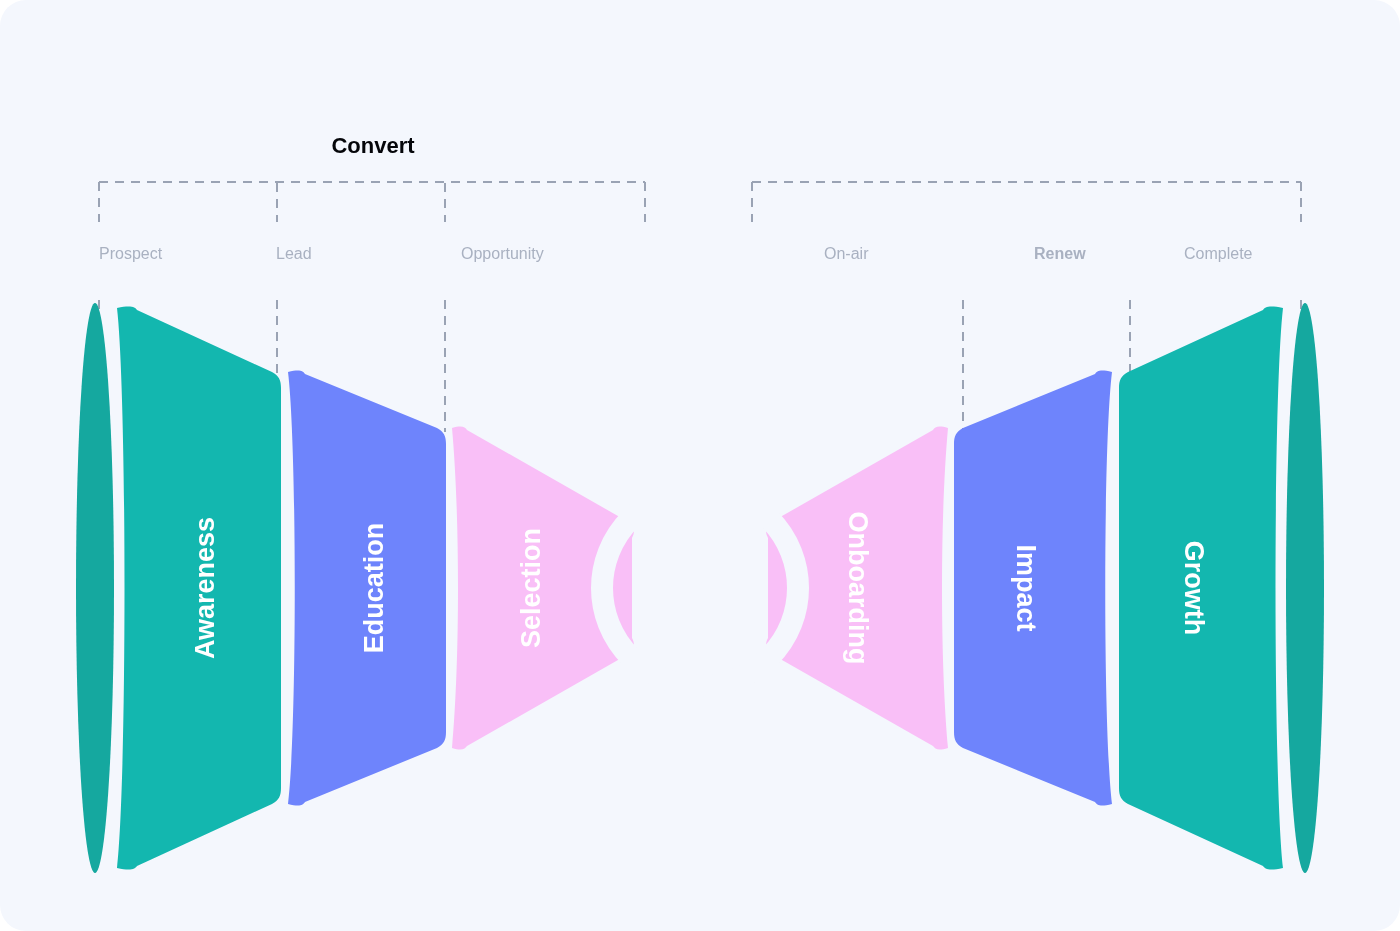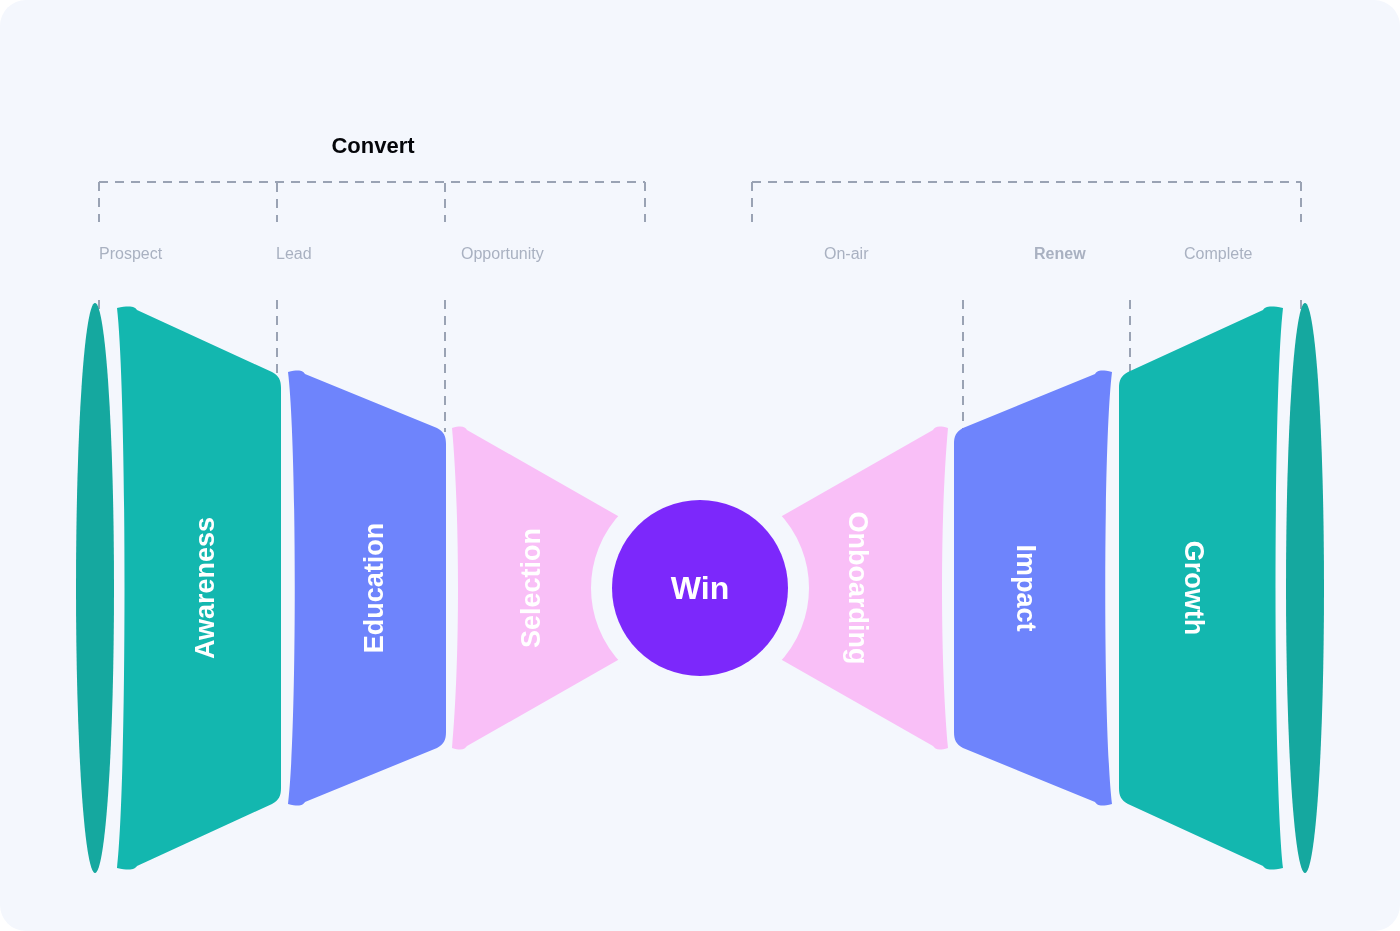--- a/index.html
+++ b/index.html
@@ -185,23 +185,20 @@
     <circle cx="700" cy="588" r="98" fill="none" stroke="#f4f7fd" stroke-width="22"></circle>
   </svg>
 
   <div class="funnel-text rot-left" style="left:205px;  top:588px;">Awareness</div>
   <div class="funnel-text rot-left" style="left:374px;  top:588px;">Education</div>
   <div class="funnel-text rot-left" style="left:531px;  top:588px;">Selection</div>
   <div class="funnel-text rot-right" style="left:857px;  top:588px;">Onboarding</div>
   <div class="funnel-text rot-right" style="left:1025px; top:588px;">Impact</div>
   <div class="funnel-text rot-right" style="left:1193px; top:588px;">Growth</div>
 
-  <div id="win-circle">
-    <span id="win-label">Win</span>
-  </div>
 
   <div class="stage-label" style="left:99px;">Prospect</div>
   <div class="stage-label" style="left:276px;">Lead</div>
   <div class="stage-label" style="left:416px;margin-left:45px;">Opportunity</div>
   <div class="stage-label" style="left:824px;">On-air</div>
   <div class="stage-label" style="left:1034px;font-weight:bold;">Renew</div>
   <div class="stage-label" style="left:1184px;">Complete</div>
 
 </div>
 

